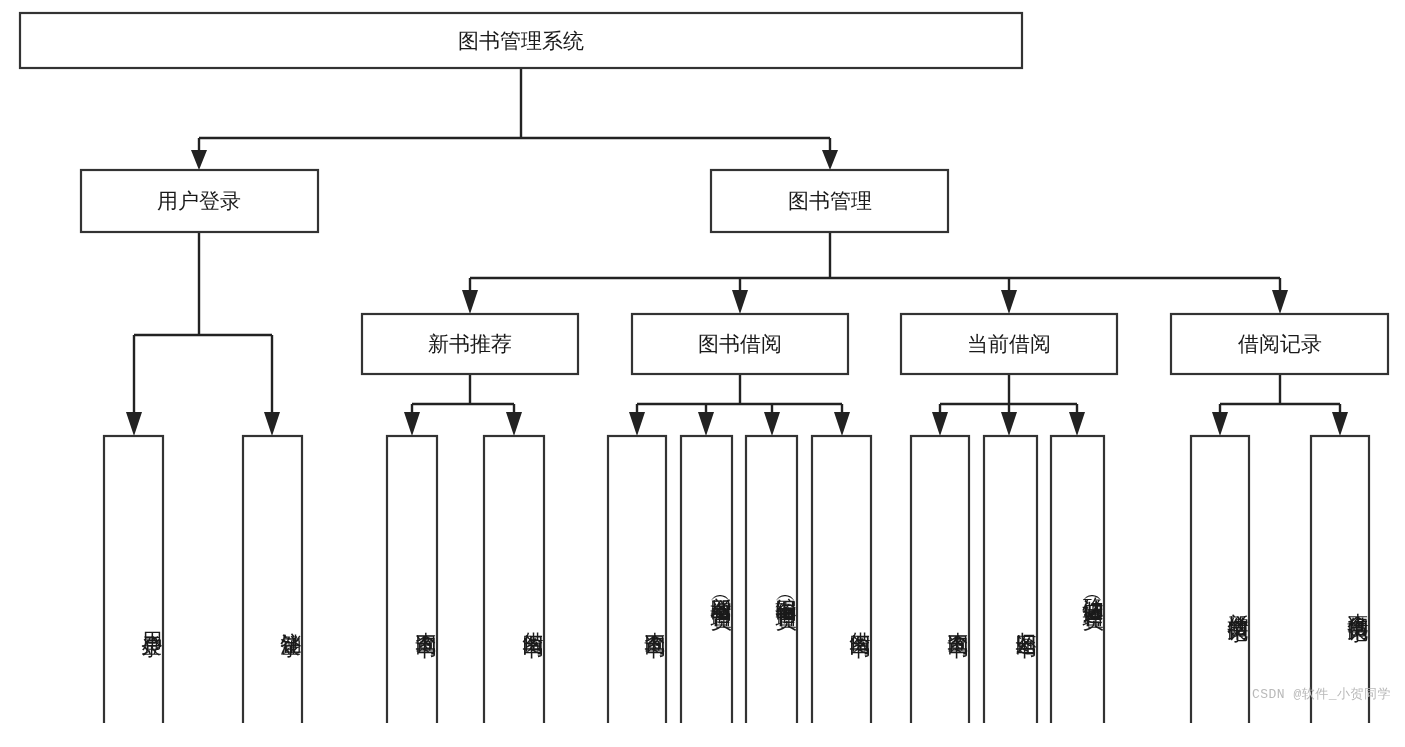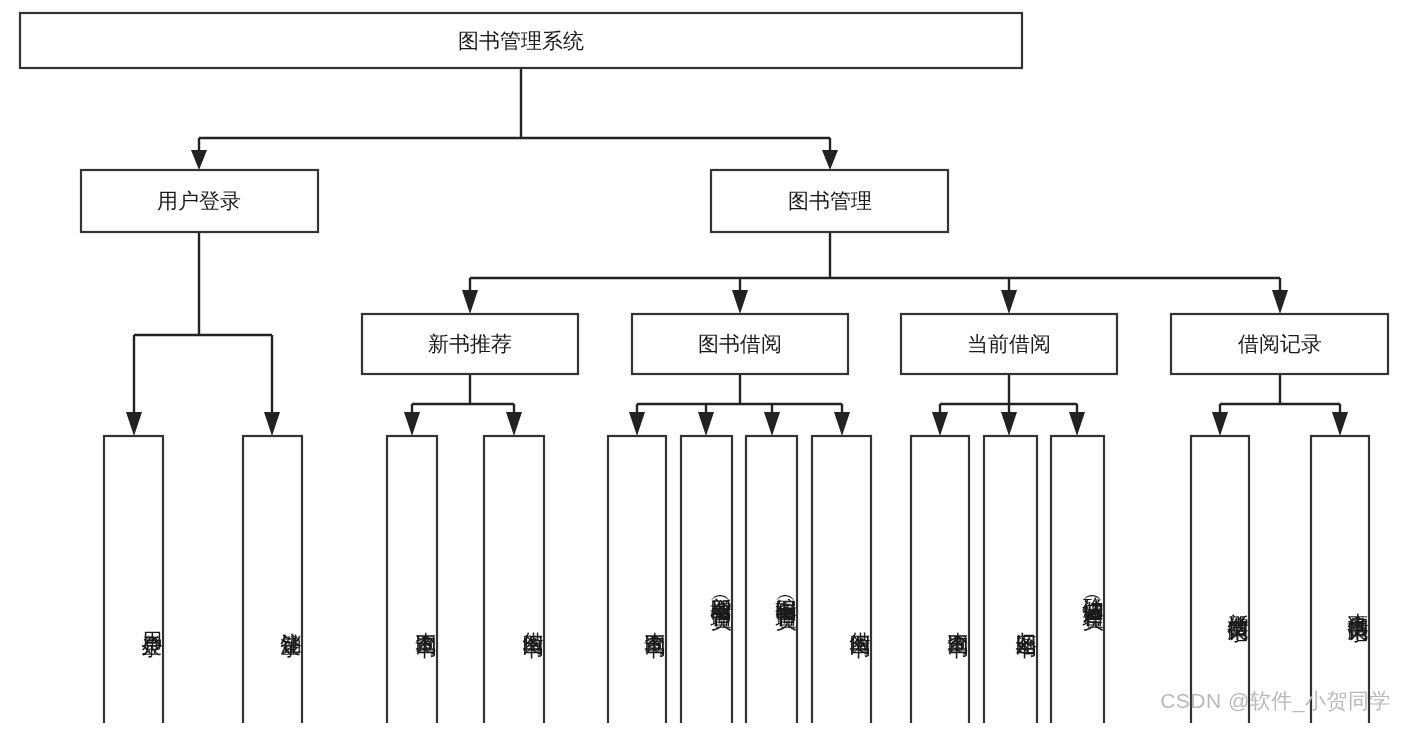--- a/index.html
+++ b/index.html
@@ -59,25 +59,25 @@
     font-size: 21px;
     line-height: 1.05;
     color: #1a1a1a;
     white-space: nowrap;
     pointer-events: none;
     font-family: "DejaVu Sans", "Liberation Sans", sans-serif;
   }
   .watermark {
     position: absolute;
     right: 14px;
-    bottom: 8px;
-    font-size: 21px;
+    bottom: 20px;
+    font-size: 13px;
     color: #b9b9b9;
     letter-spacing: 0.5px;
-    font-family: Liberation Sans, sans-serif;
+    font-family: Liberation Mono, monospace;
     white-space: nowrap;
   }
 </style>
 </head>
 <body>
 
 <div id="diagram-root">
 
   <svg id="flowchart" viewBox="0 0 1405 747">
 

